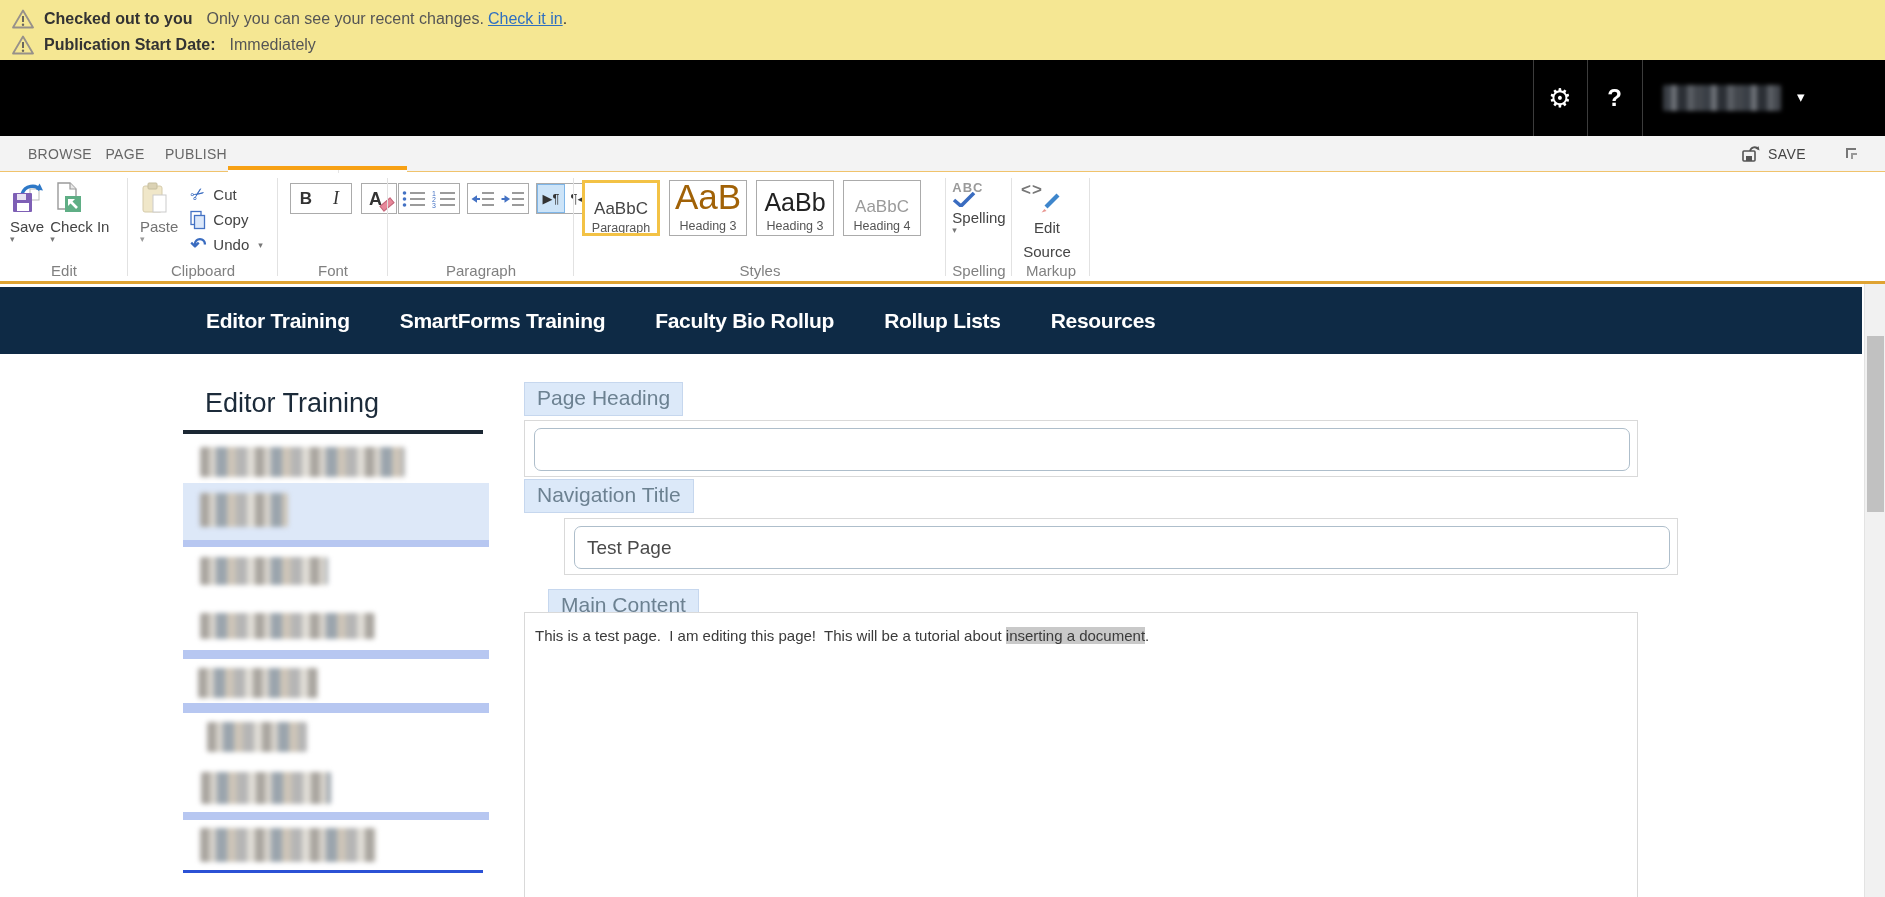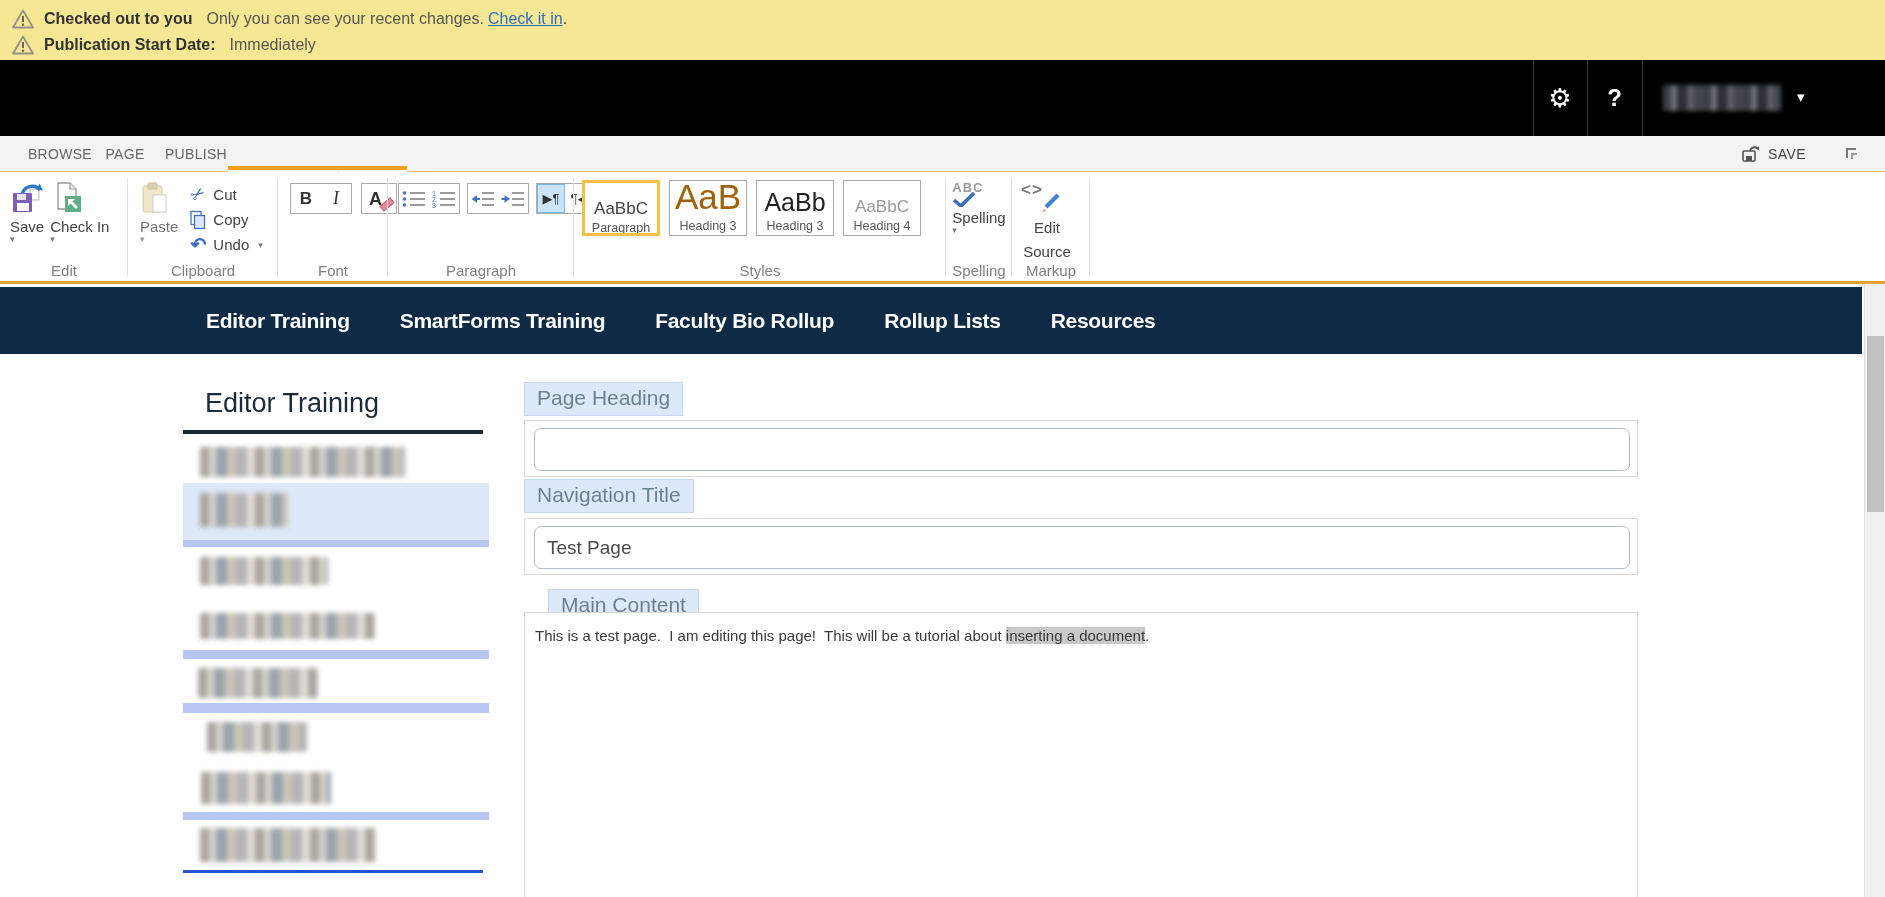--- a/index.html
+++ b/index.html
@@ -370,21 +370,21 @@
   </div>
 
   <div class="abs formarea">
 
     <div class="fieldlabel" style="top:0;">Page Heading</div>
     <div class="fieldbox" style="top:38px; height:57px;">
       <input class="fieldinput" type="text" value="" style="">
     </div>
 
     <div class="fieldlabel" style="top:97px;">Navigation Title</div>
-    <div class="fieldbox" style="top:136px; height:57px;">
+    <div class="fieldbox" style="top:136px; height:57px;margin-left:40px;">
       <input class="fieldinput" type="text" value="Test Page" style="">
     </div>
 
     <div class="fieldlabel" style="top:207px;margin-left:24px;">Main Content</div>
     <div class="contentbox">
       <div class="contenttext"><span>This is a test page.  I am editing this page!  This will be a tutorial about </span><span class="hl">inserting a document</span><span>.</span></div>
     </div>
 
   </div>
 

